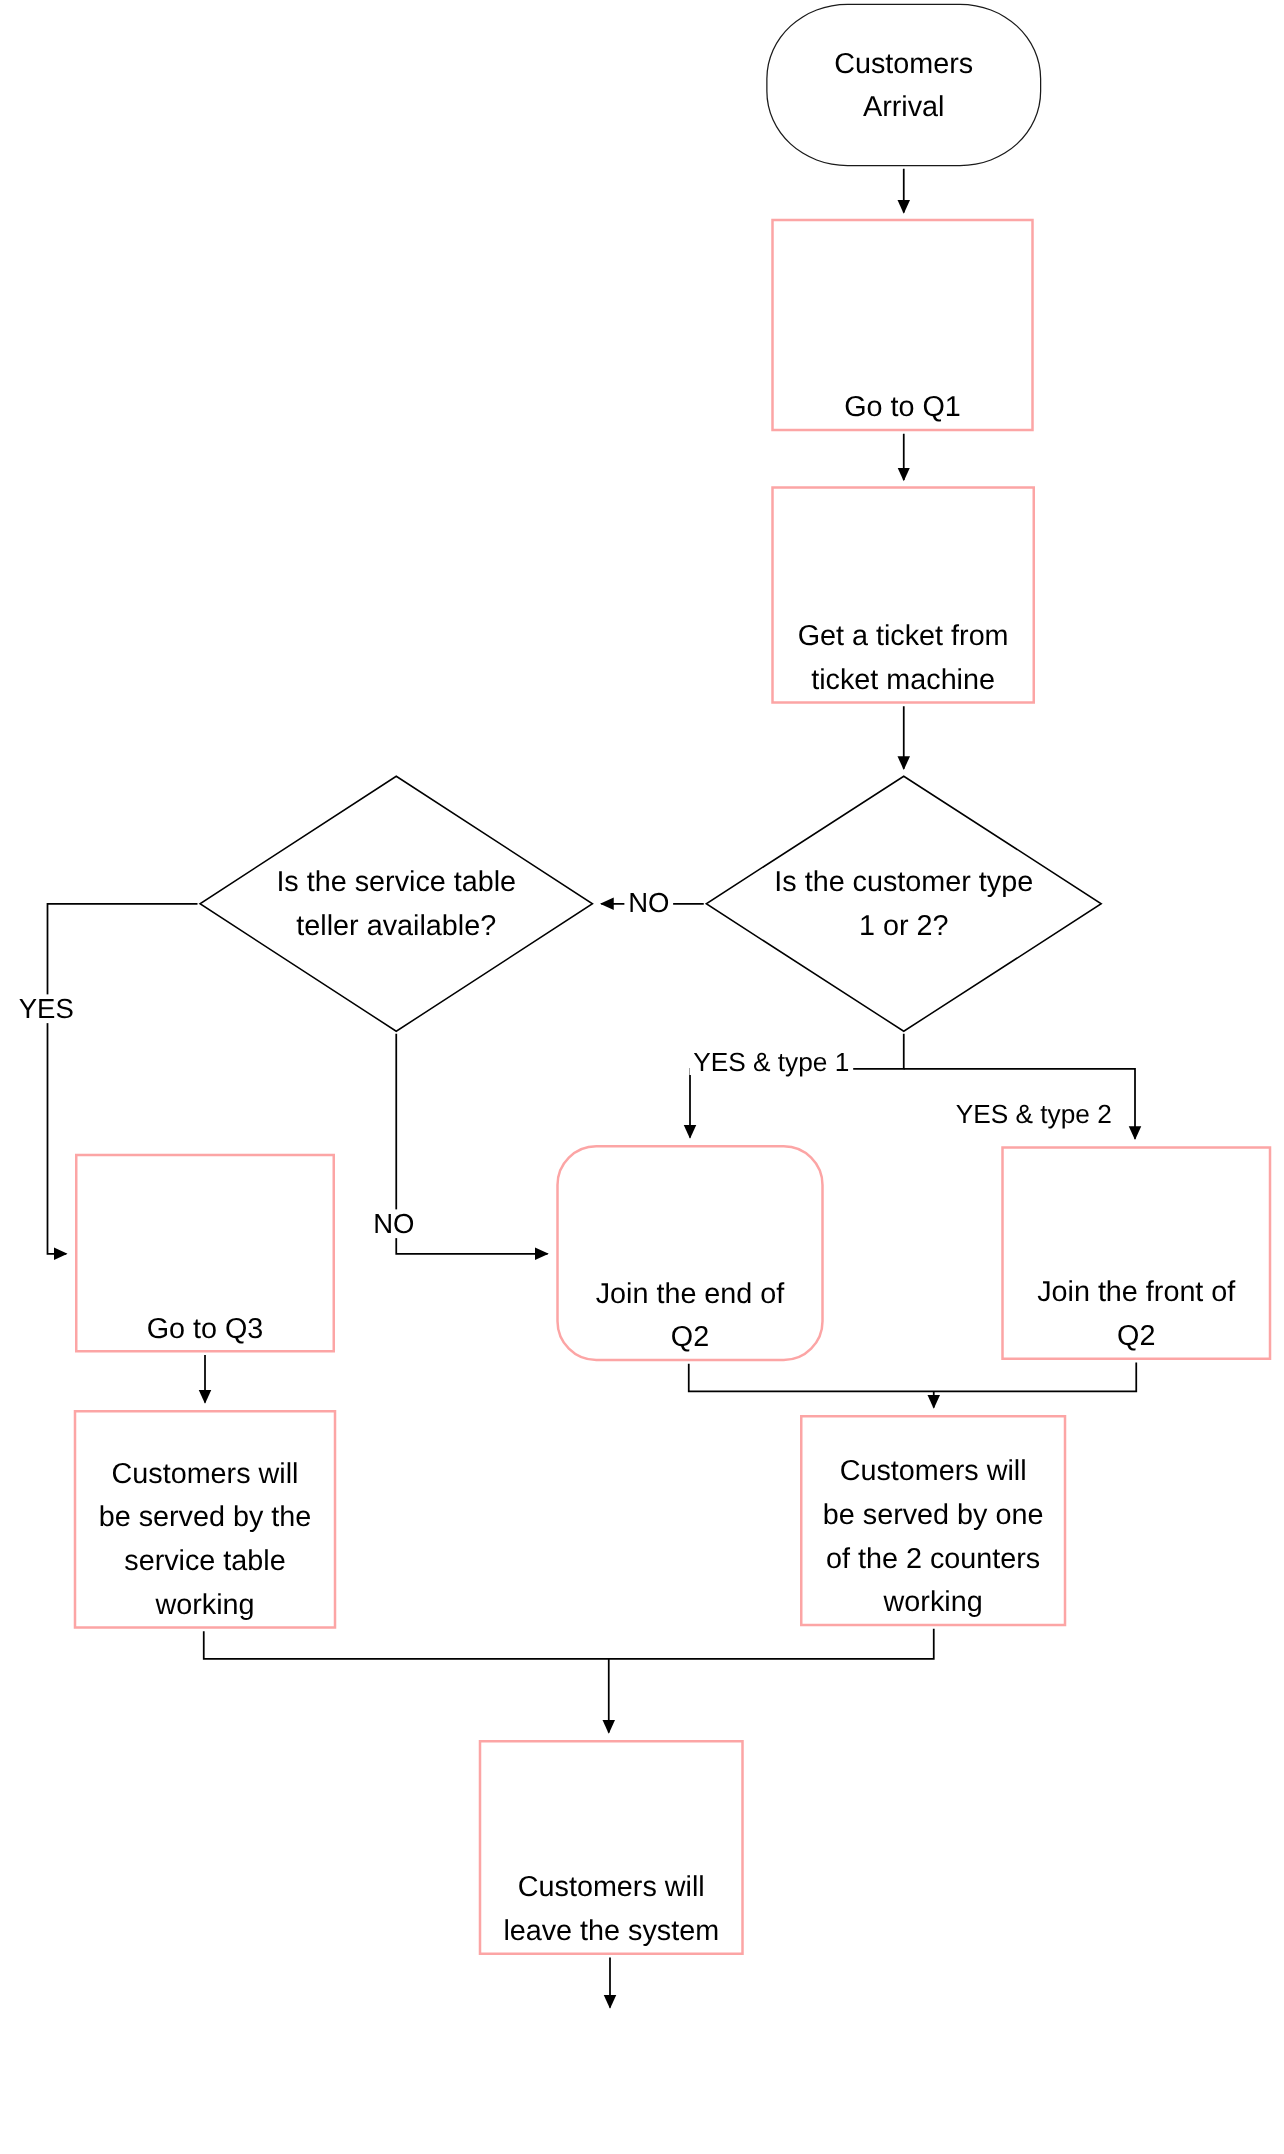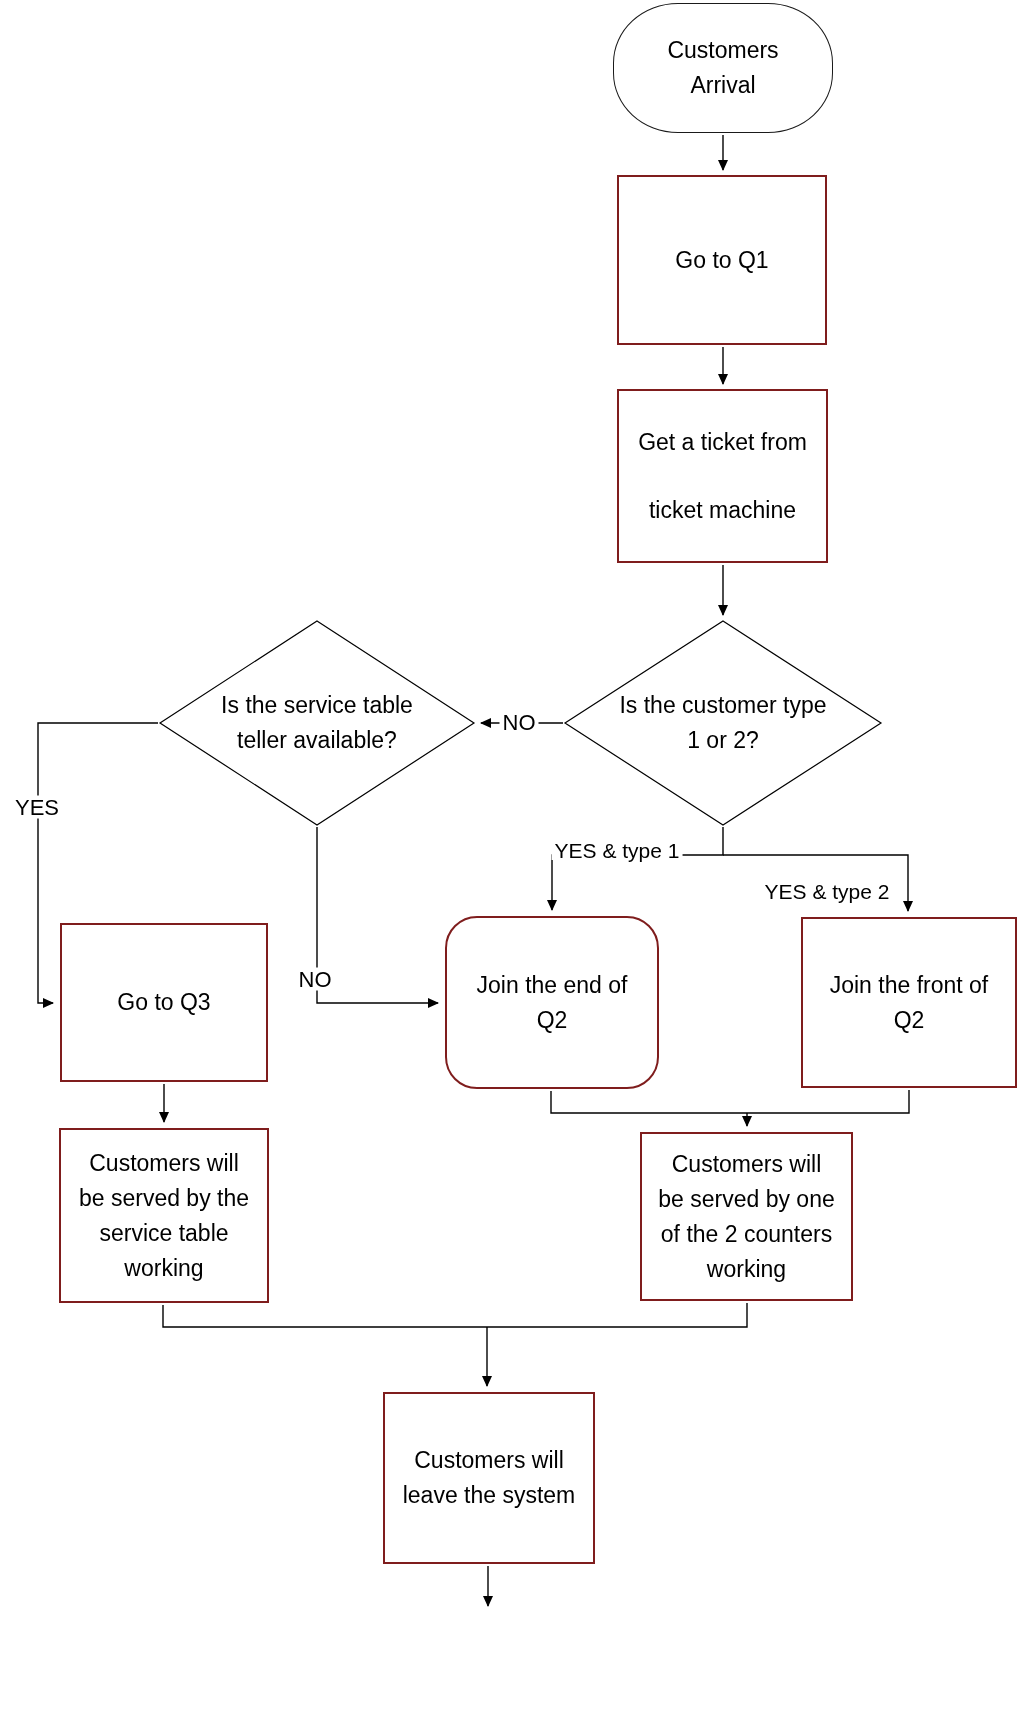--- a/index.html
+++ b/index.html
@@ -6,21 +6,21 @@
   .canvas{
     position:relative;width:1027px;height:1723px;background:#ffffff;
     font-family:"Liberation Sans",sans-serif;color:#000000;overflow:hidden;
   }
   svg.edges{position:absolute;left:0;top:0;}
   .node{
     position:absolute;box-sizing:border-box;
     display:flex;flex-direction:column;align-items:center;justify-content:center;
     text-align:center;font-size:23px;line-height:35px;background:#ffffff;
   }
-  .process{border:2px solid #7f1d1d;}
+  .process{border:2px solid #fca5a5;justify-content:flex-end;}
   .terminator{border:1.5px solid #1a1a1a;}
   .term-start{border-radius:65px / 60px;}
   .term-end{border-radius:70px / 55px;}
   .decision-text{
     position:absolute;display:flex;flex-direction:column;align-items:center;justify-content:center;
     text-align:center;font-size:23px;line-height:35px;background:transparent;
   }
   .ln{display:block;white-space:nowrap;}
   .lbl{
     position:absolute;transform:translate(-50%,-50%);
@@ -65,21 +65,21 @@
 
   <div class="node terminator term-start" style="left:613px;top:3px;width:220px;height:130px;">
     <span class="ln">Customers</span>
     <span class="ln">Arrival</span>
   </div>
 
   <div class="node process" style="left:617px;top:175px;width:210px;height:170px;">
     <span class="ln">Go to Q1</span>
   </div>
 
-  <div class="node process" style="left:617px;top:389px;width:211px;height:174px;gap:33px;">
+  <div class="node process" style="left:617px;top:389px;width:211px;height:174px;">
     <span class="ln">Get a ticket from</span>
     <span class="ln">ticket machine</span>
   </div>
 
   <div class="decision-text" style="left:565px;top:621px;width:316px;height:204px;">
     <span class="ln">Is the customer type</span>
     <span class="ln">1 or 2?</span>
   </div>
 
   <div class="decision-text" style="left:160px;top:621px;width:314px;height:204px;">

